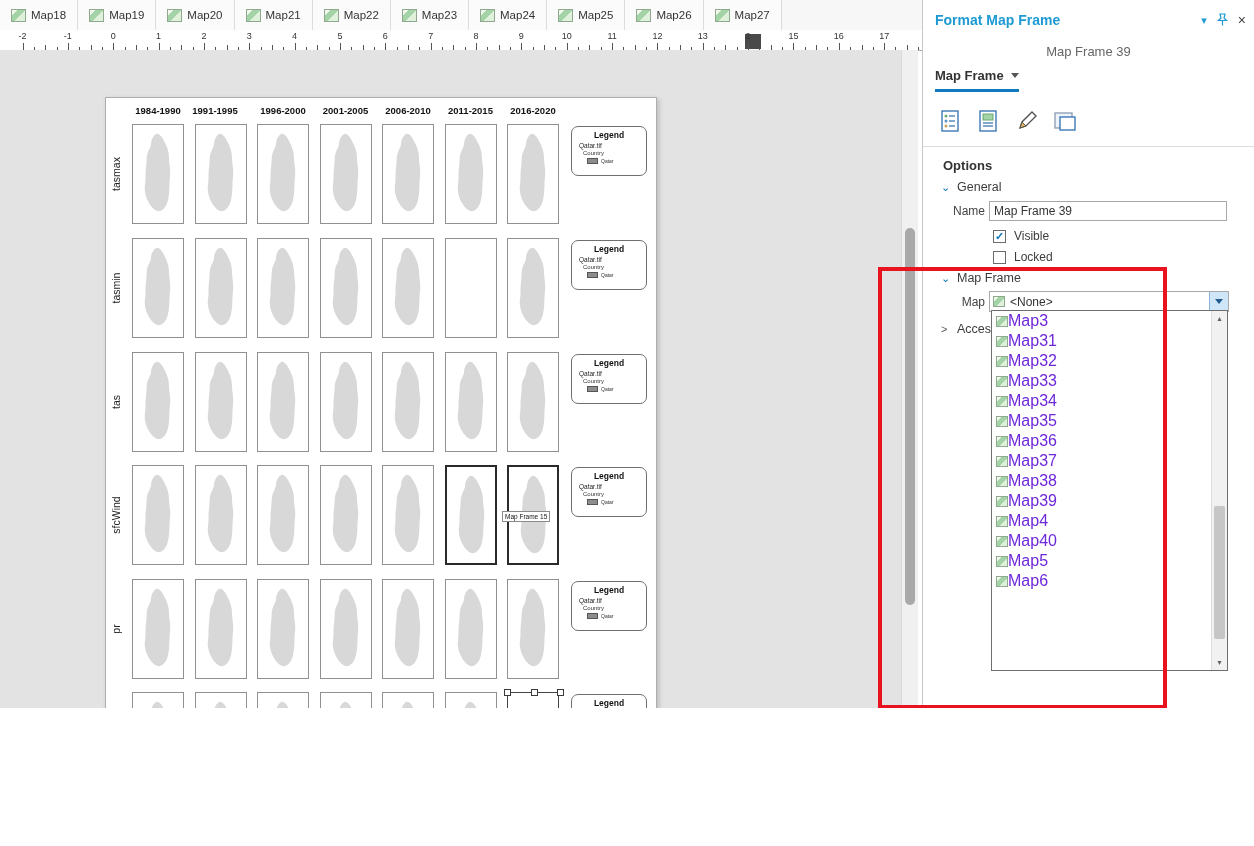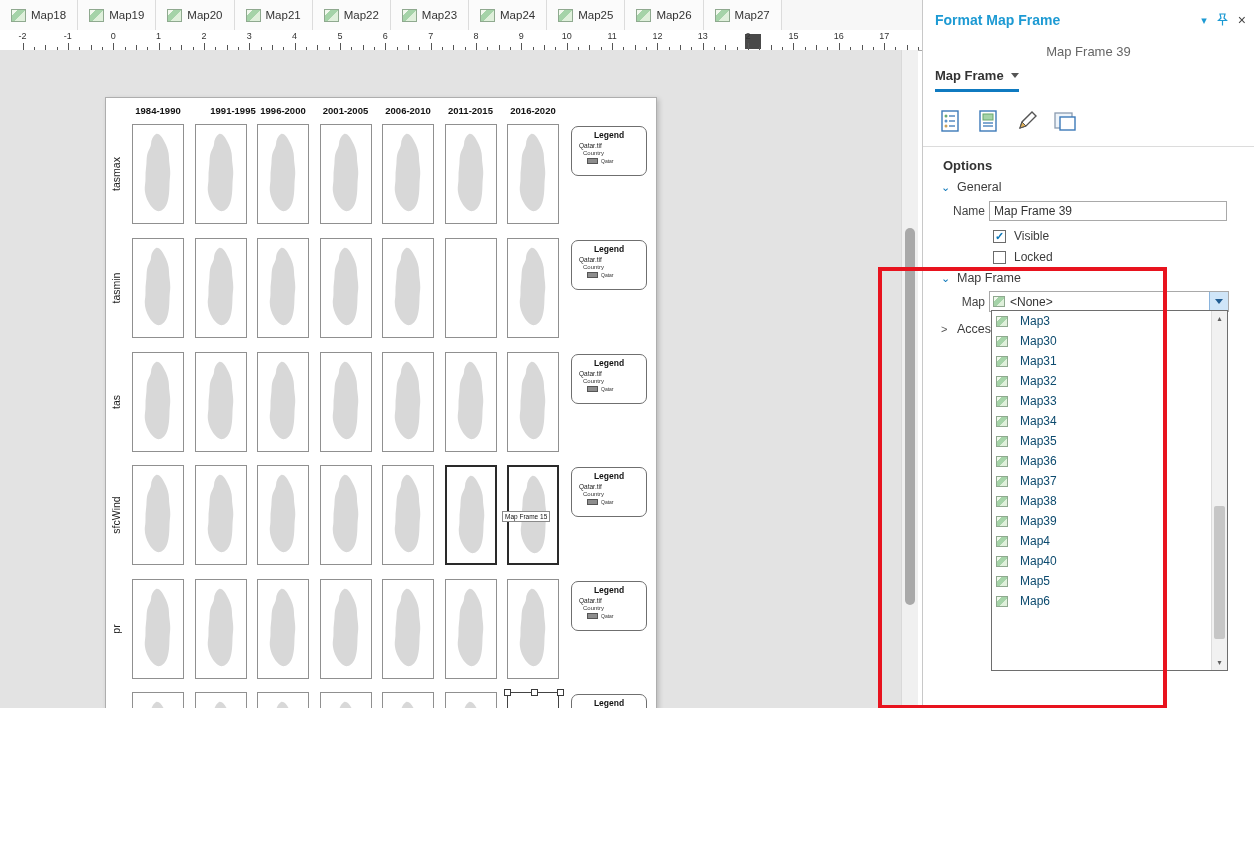--- a/index.html
+++ b/index.html
@@ -82,21 +82,21 @@
         font-size:11px;line-height:11px;text-align:center;color:#0b76b8;font-weight:700;}
   .ddfield{position:absolute;left:66px;top:291px;width:240px;height:21px;border:1px solid #a9a9a9;
            box-sizing:border-box;display:flex;align-items:center;background:#fff;}
   .ddfield .mapicon.small{margin-left:3px;}
   .ddvalue{margin-left:5px;font-size:12px;color:#333;flex:1;}
   .ddbtn{width:19px;height:100%;background:#cfe5f8;border-left:1px solid #8ab4dd;display:flex;
          align-items:center;justify-content:center;box-sizing:border-box;}
   .ddbtn .tri-down{border-top-color:#205c92;}
   .ddlist{position:absolute;left:68px;top:310px;width:237px;height:361px;border:1px solid #6e6e6e;
           background:#fff;z-index:20;box-sizing:border-box;}
-  .dditem{height:20px;display:flex;align-items:center;gap:12px;padding-left:4px;font-size:12px;color:#0c4a6e;
+  .dditem{height:20px;display:flex;align-items:center;gap:0;padding-left:4px;font-size:16px;color:#6d28d9;
           margin-right:16px;}
   .dditem.hl{background:#bcdcf2;}
   .ddscroll{position:absolute;right:0;top:0;bottom:0;width:16px;background:#f1f1f1;border-left:1px solid #dcdcdc;
             box-sizing:border-box;}
   .ddarrow{position:absolute;left:0;width:100%;text-align:center;font-size:8px;color:#606060;}
   .ddthumb{position:absolute;left:2px;width:11px;top:195px;height:133px;background:#c6c6c6;border-radius:2px;}
 
   
   .redbox{position:absolute;left:878px;top:267px;width:281px;height:434px;border:4px solid #e8131e;
           z-index:100;pointer-events:none;}
@@ -253,21 +253,21 @@
       <span class="rnum" style="left: 874.15px;">17</span>
       <div class="rtick major" style="left: 884.15px;"></div>
       <div class="rtick q" style="left: 895.45px;"></div>
       <div class="rtick h" style="left: 906.85px;"></div>
       <div class="rtick q" style="left: 918.15px;"></div>
     </div>
 
   <div class="canvas">
     <div class="page" id="page">
         <div class="colhead" style="left: 18px;">1984-1990</div>
-        <div class="colhead" style="left: 93px;">1991-1995</div>
+        <div class="colhead" style="left: 75px;">1991-1995</div>
         <div class="colhead" style="left: 143px;">1996-2000</div>
         <div class="colhead" style="left: 205.5px;">2001-2005</div>
         <div class="colhead" style="left: 268px;">2006-2010</div>
         <div class="colhead" style="left: 330.5px;">2011-2015</div>
         <div class="colhead" style="left: 393px;">2016-2020</div>
         <div class="rowlab" style="top: 76px;">tasmax</div>
         <div class="rowlab" style="top: 190px;">tasmin</div>
         <div class="rowlab" style="top: 303.5px;">tas</div>
         <div class="rowlab" style="top: 417px;">sfcWind</div>
         <div class="rowlab" style="top: 530.5px;">pr</div>
@@ -644,24 +644,20 @@
         <div class="ddarrow" style="top:3px;">▴</div>
         <div class="ddthumb"></div>
         <div class="ddarrow" style="bottom:3px;">▾</div>
       </div>
     <div class="dditem">
           <span class="mapicon small"></span>
           <span>Map3</span>
         </div>
         <div class="dditem">
           <span class="mapicon small"></span>
-          <span>Map30</span>
-        </div>
-        <div class="dditem">
-          <span class="mapicon small"></span>
           <span>Map31</span>
         </div>
         <div class="dditem">
           <span class="mapicon small"></span>
           <span>Map32</span>
         </div>
         <div class="dditem">
           <span class="mapicon small"></span>
           <span>Map33</span>
         </div>

